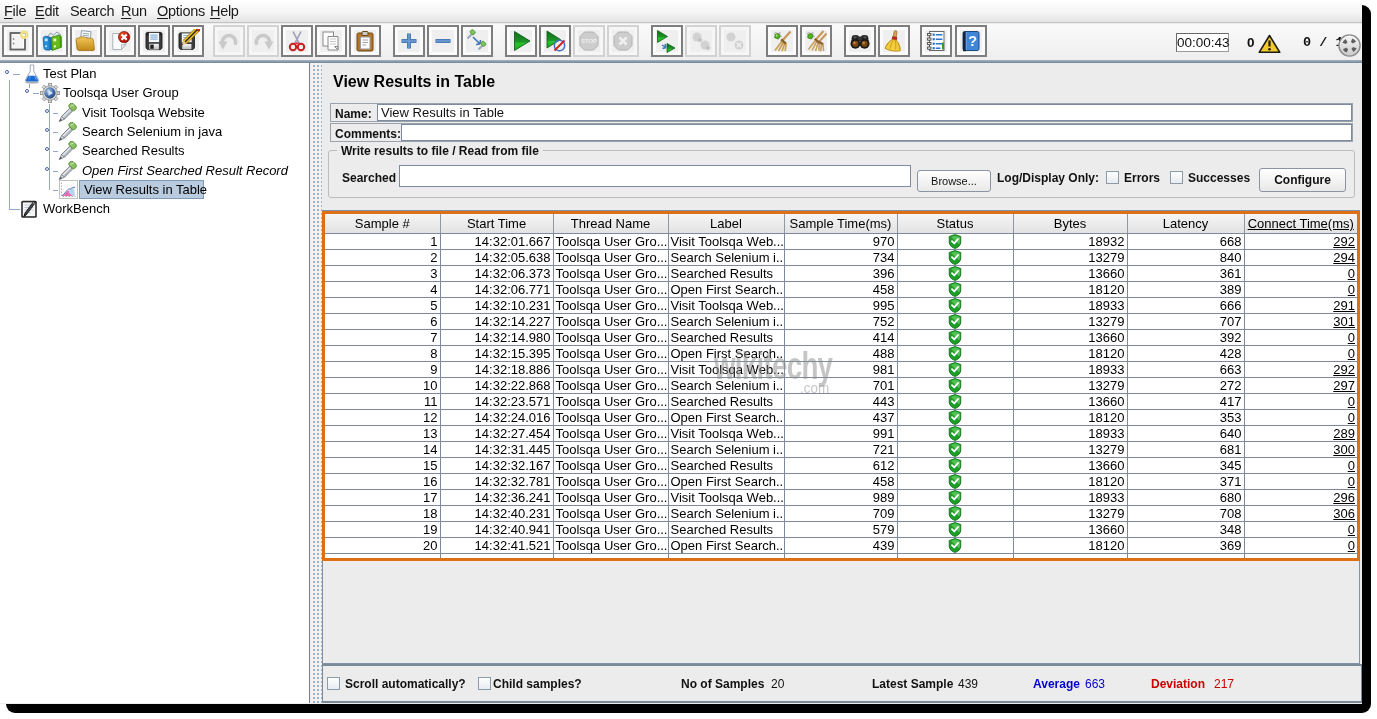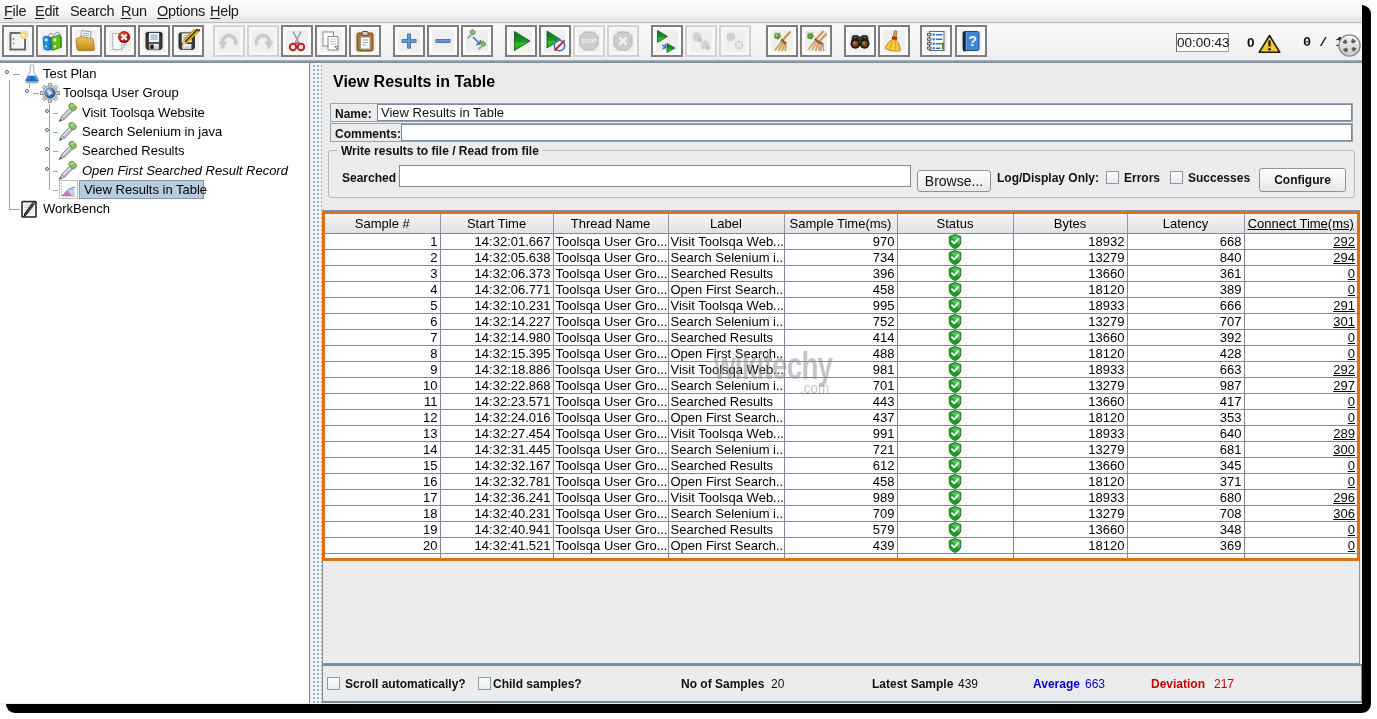--- a/index.html
+++ b/index.html
@@ -476,21 +476,21 @@
       <div class="fld" style="left:46px; width:975px;">View Results in Table</div>
     </div>
     <div class="frow" style="top:60px">
       <span class="lab">Comments:</span>
       <div class="fld" style="left:70px; width:951px;"></div>
     </div>
     <div id="grp">
       <div id="grplab">Write results to file / Read from file</div>
       <span style="position:absolute; left:13px; top:20px; font-weight:bold; font-size:12px;">Searched</span>
       <div class="fld" style="position:absolute; left:70px; top:14px; width:512px; height:22px; background:#fff; border:1px solid #7e8aa0;"></div>
-      <div class="btn" style="left:588px; top:19px; width:74px; height:22px; font-size:14px; line-height:21px;">Browse...</div>
+      <div class="btn" style="left:588px; top:19px; width:74px; height:22px; font-size:11px; line-height:21px;">Browse...</div>
       <span style="position:absolute; left:668px; top:20px; font-weight:bold; font-size:12px;">Log/Display Only:</span>
       <div class="cb" style="left:777px; top:20px;"></div>
       <span style="position:absolute; left:795px; top:20px; font-weight:bold; font-size:12px;">Errors</span>
       <div class="cb" style="left:841px; top:20px;"></div>
       <span style="position:absolute; left:859px; top:20px; font-weight:bold; font-size:12px;">Successes</span>
       <div class="btn" style="left:930px; top:17px; width:87px; height:24px; font-weight:bold; font-size:12px; line-height:23px;">Configure</div>
     </div>
     <div id="spane" style="position:absolute; left:0; top:147px; width:1038px; height:454px; border:1px solid #8193a8; background:#ececec;"></div>
     <div id="orange">
         <div style="position:absolute; left:0px; bottom:0px; width:1032px; height:5px; background:linear-gradient(#7b8b9d,#7b8b9d) 115px 0/1px 5px no-repeat,linear-gradient(#7b8b9d,#7b8b9d) 228px 0/1px 5px no-repeat,linear-gradient(#7b8b9d,#7b8b9d) 343px 0/1px 5px no-repeat,linear-gradient(#7b8b9d,#7b8b9d) 459px 0/1px 5px no-repeat,linear-gradient(#7b8b9d,#7b8b9d) 572px 0/1px 5px no-repeat,linear-gradient(#7b8b9d,#7b8b9d) 688px 0/1px 5px no-repeat,linear-gradient(#7b8b9d,#7b8b9d) 802px 0/1px 5px no-repeat,linear-gradient(#7b8b9d,#7b8b9d) 919px 0/1px 5px no-repeat;"></div>
@@ -678,21 +678,21 @@
               <td>Search Selenium i...</td>
               <td class="r">701</td>
               <td class="c">
                 <svg width="14" height="15" viewBox="0 0 14 15">
                   <path d="M7 0.5 L12.8 2.5 L12.8 8 C12.8 11.5 10 13.6 7 14.5 C4 13.6 1.2 11.5 1.2 8 L1.2 2.5 Z" fill="#1e9e28" stroke="#0c6d14" stroke-width="0.8"></path>
                   <path d="M7 1.4 L12 3.2 L12 7.5 C12 8.6 11.5 9.8 11 10.3 L3 3 Z" fill="#53c155"></path>
                   <path d="M4 7.2 L6.2 9.4 L10 5.0" stroke="#fff" stroke-width="1.9" fill="none" stroke-linecap="round" stroke-linejoin="round"></path>
                 </svg>
               </td>
               <td class="r">13279</td>
-              <td class="r">987</td>
+              <td class="r">272</td>
               <td class="r">297</td>
             </tr>
 <tr>
               <td class="r">11</td>
               <td class="r">14:32:23.571</td>
               <td>Toolsqa User Gro...</td>
               <td>Searched Results</td>
               <td class="r">443</td>
               <td class="c">
                 <svg width="14" height="15" viewBox="0 0 14 15">

